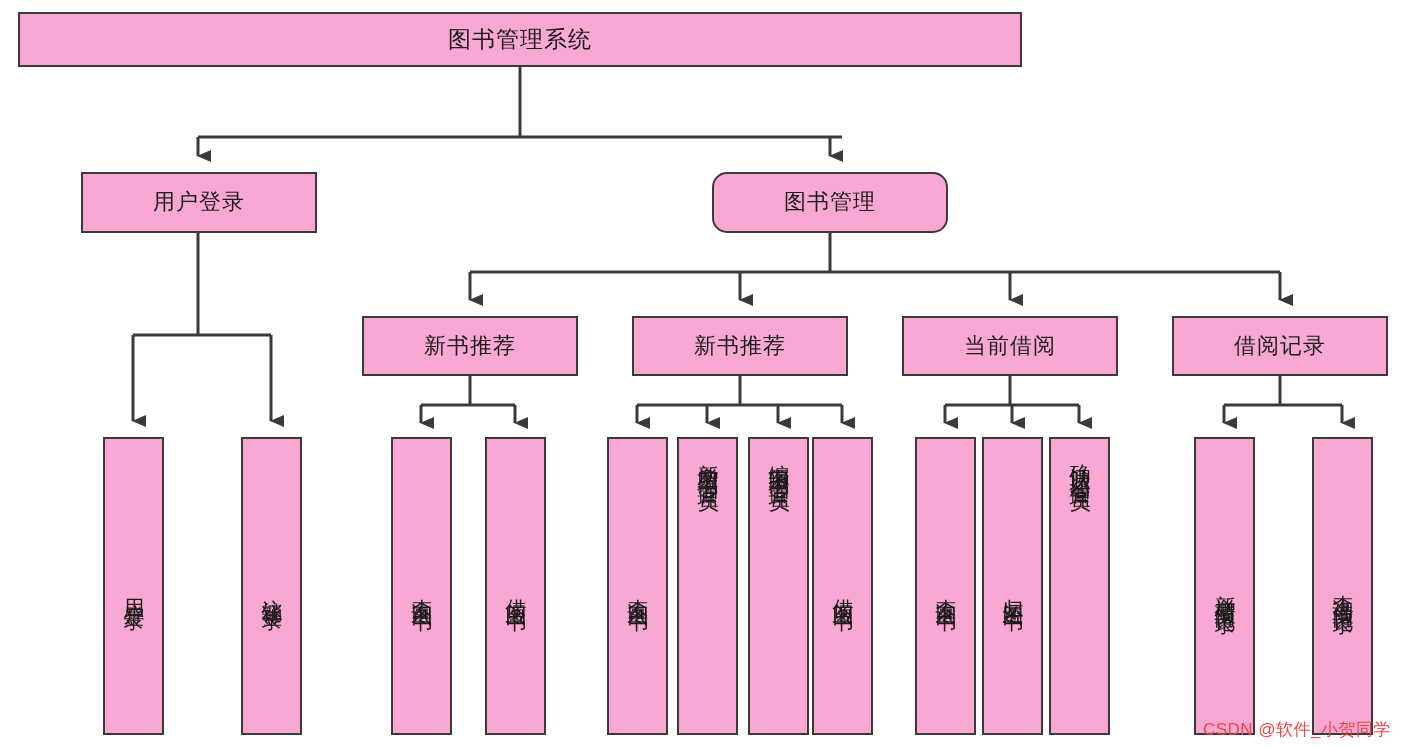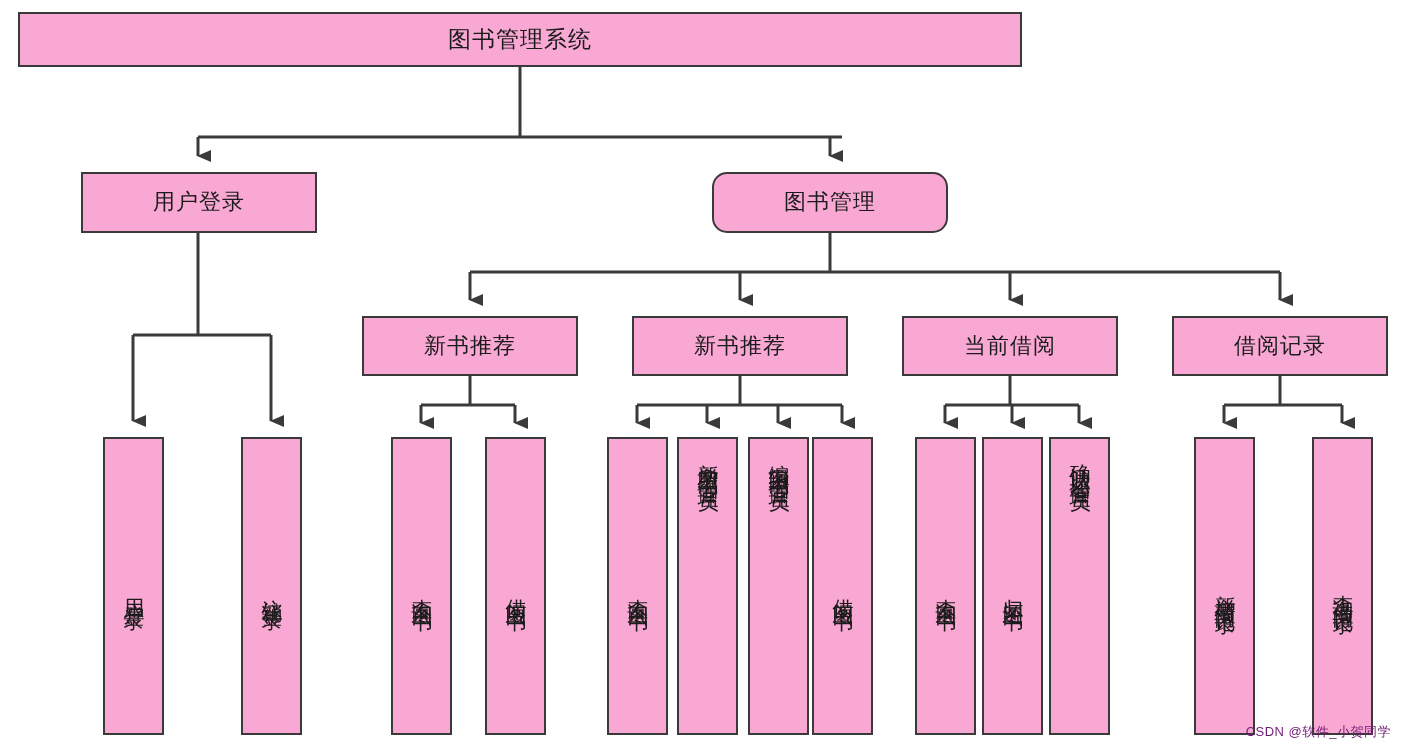--- a/index.html
+++ b/index.html
@@ -55,22 +55,22 @@
     align-items: center;
     text-align: left;
   }
   .node.v.mid {
     justify-content: center;
   }
   .watermark {
     position: absolute;
     right: 14px;
     bottom: 6px;
-    font-size: 13px;
-    color: #701a75;
+    font-size: 17px;
+    color: #ef4444;
     white-space: nowrap;
     letter-spacing: 0.5px;
   }
 </style>
 </head>
 <body>
 
 <div id="canvas">
 
   <svg id="wires" viewBox="0 0 1405 747" xmlns="http://www.w3.org/2000/svg">

